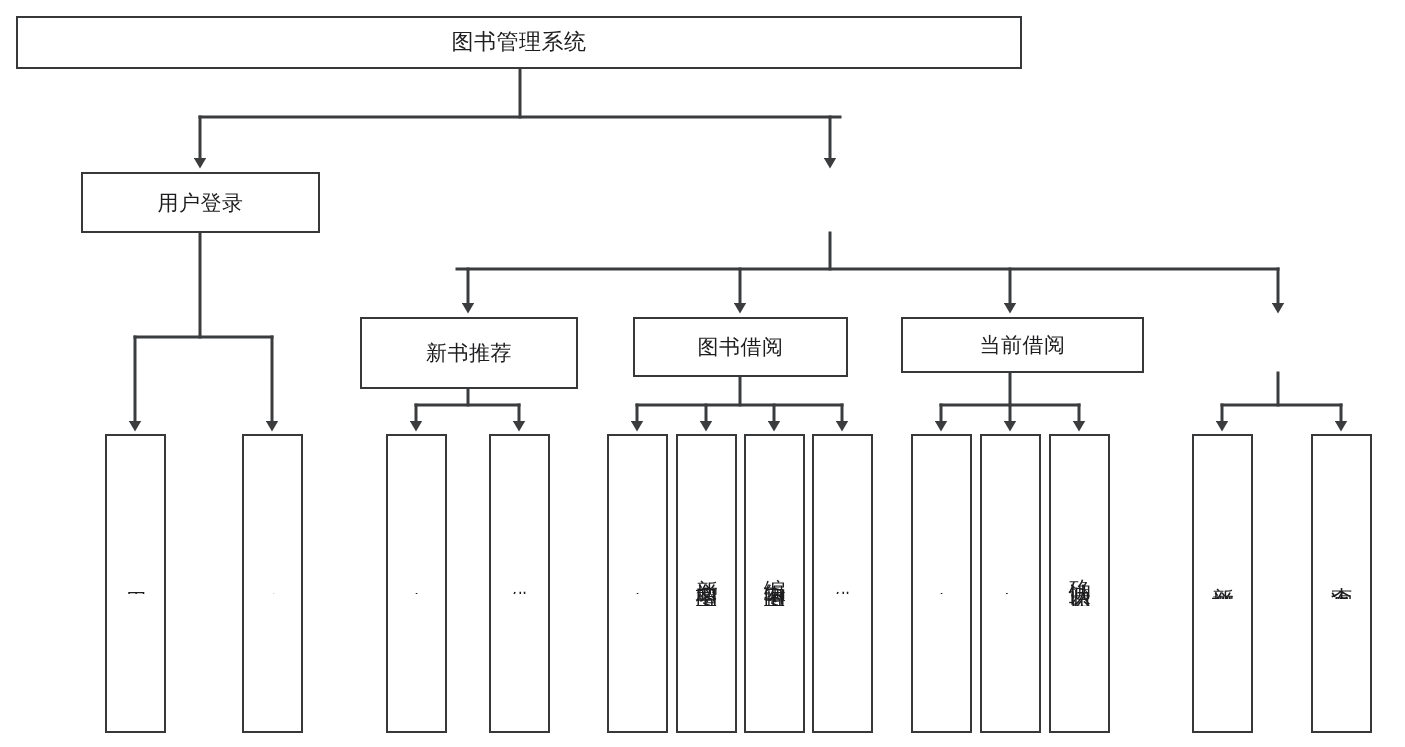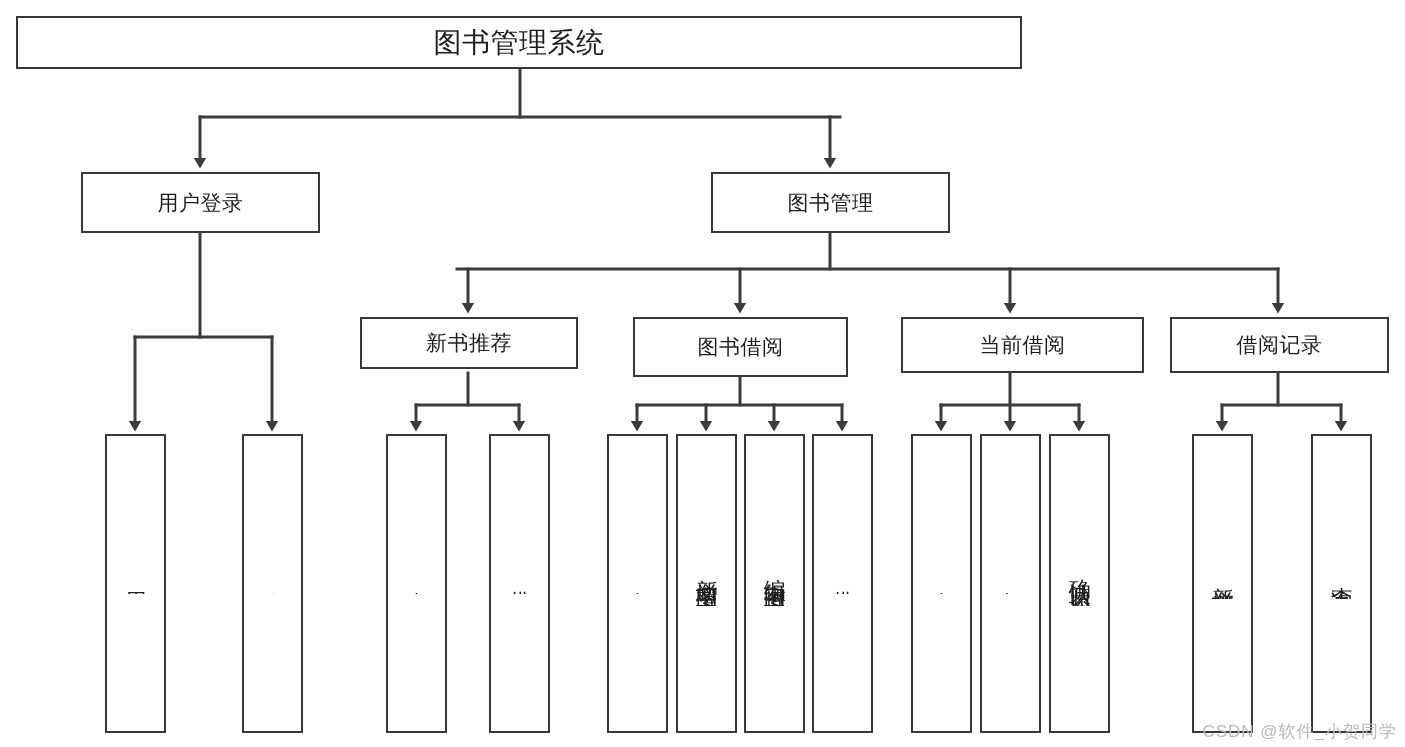--- a/index.html
+++ b/index.html
@@ -34,21 +34,21 @@
     display:block;
     text-align:center;
     line-height:1.12;
     letter-spacing:0.5px;
     white-space:nowrap;
   }
   
   .node.h .label{
     font-size:21px;
   }
-  .node.root .label{ font-size:28px; }
+  .node.root .label{ font-size:22px; }
   
   .node.v{
     align-items:center;
     justify-content:center;
     padding:4px 0;
   }
   .node.v .label{
     writing-mode:vertical-rl;
     text-orientation:upright;
     font-size:22px;
@@ -124,35 +124,29 @@
     </g>
   </svg>
 
   <div class="node h root" style="left:16px; top:16px; width:1006px; height:53px;">
     <span class="label">图书管理系统</span>
   </div>
 
   <div class="node h" style="left:81px; top:172px; width:239px; height:61px;">
     <span class="label">用户登录</span>
   </div>
-  <div class="node h" style="left:711px; top:172px; width:239px; height:61px;">
-    <span class="label">图书管理</span>
-  </div>
 
-  <div class="node h" style="left:360px; top:317px; width:218px; height:52px;">
+  <div class="node h" style="left:360px; top:317px; width:218px; height:72px;">
     <span class="label">新书推荐</span>
   </div>
   <div class="node h" style="left:633px; top:317px; width:215px; height:60px;">
     <span class="label">图书借阅</span>
   </div>
   <div class="node h" style="left:901px; top:317px; width:243px; height:56px;">
     <span class="label">当前借阅</span>
-  </div>
-  <div class="node h" style="left:1170px; top:317px; width:219px; height:56px;">
-    <span class="label">借阅记录</span>
   </div>
 
   <div class="node v" style="left:105px; top:434px; width:61px; height:299px;">
     <span class="label">用户登录</span>
   </div>
   <div class="node v" style="left:242px; top:434px; width:61px; height:299px;">
     <span class="label">注销登录</span>
   </div>
 
   <div class="node v" style="left:386px; top:434px; width:61px; height:299px;">
@@ -185,15 +179,14 @@
     <span class="label">确认归还（管理员）</span>
   </div>
 
   <div class="node v" style="left:1192px; top:434px; width:61px; height:299px;">
     <span class="label">新增借阅记录</span>
   </div>
   <div class="node v" style="left:1311px; top:434px; width:61px; height:299px;">
     <span class="label">查询借阅记录</span>
   </div>
 
-  <div class="watermark">CSDN @软件_小贺同学</div>
 
 </div>
 
 </body></html>

